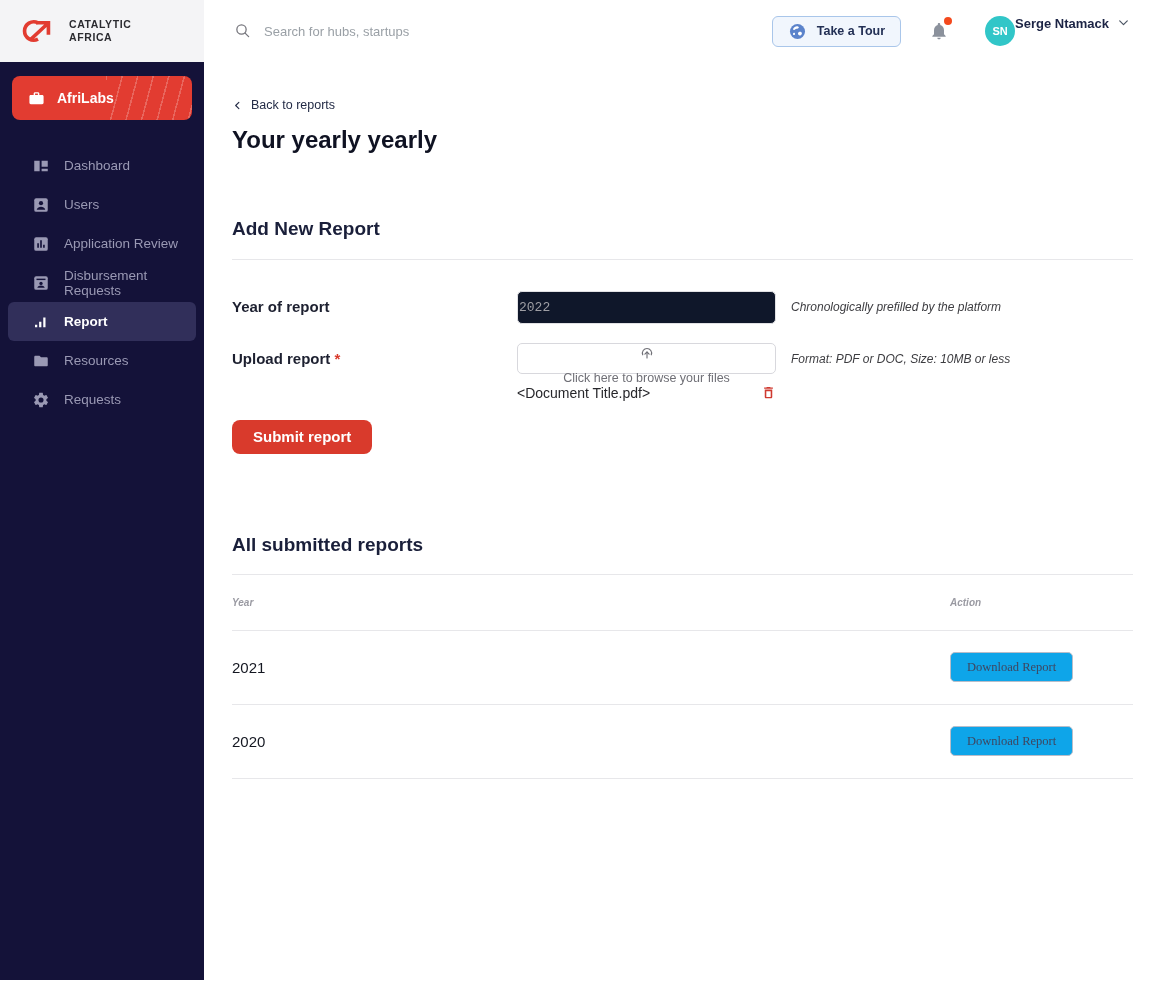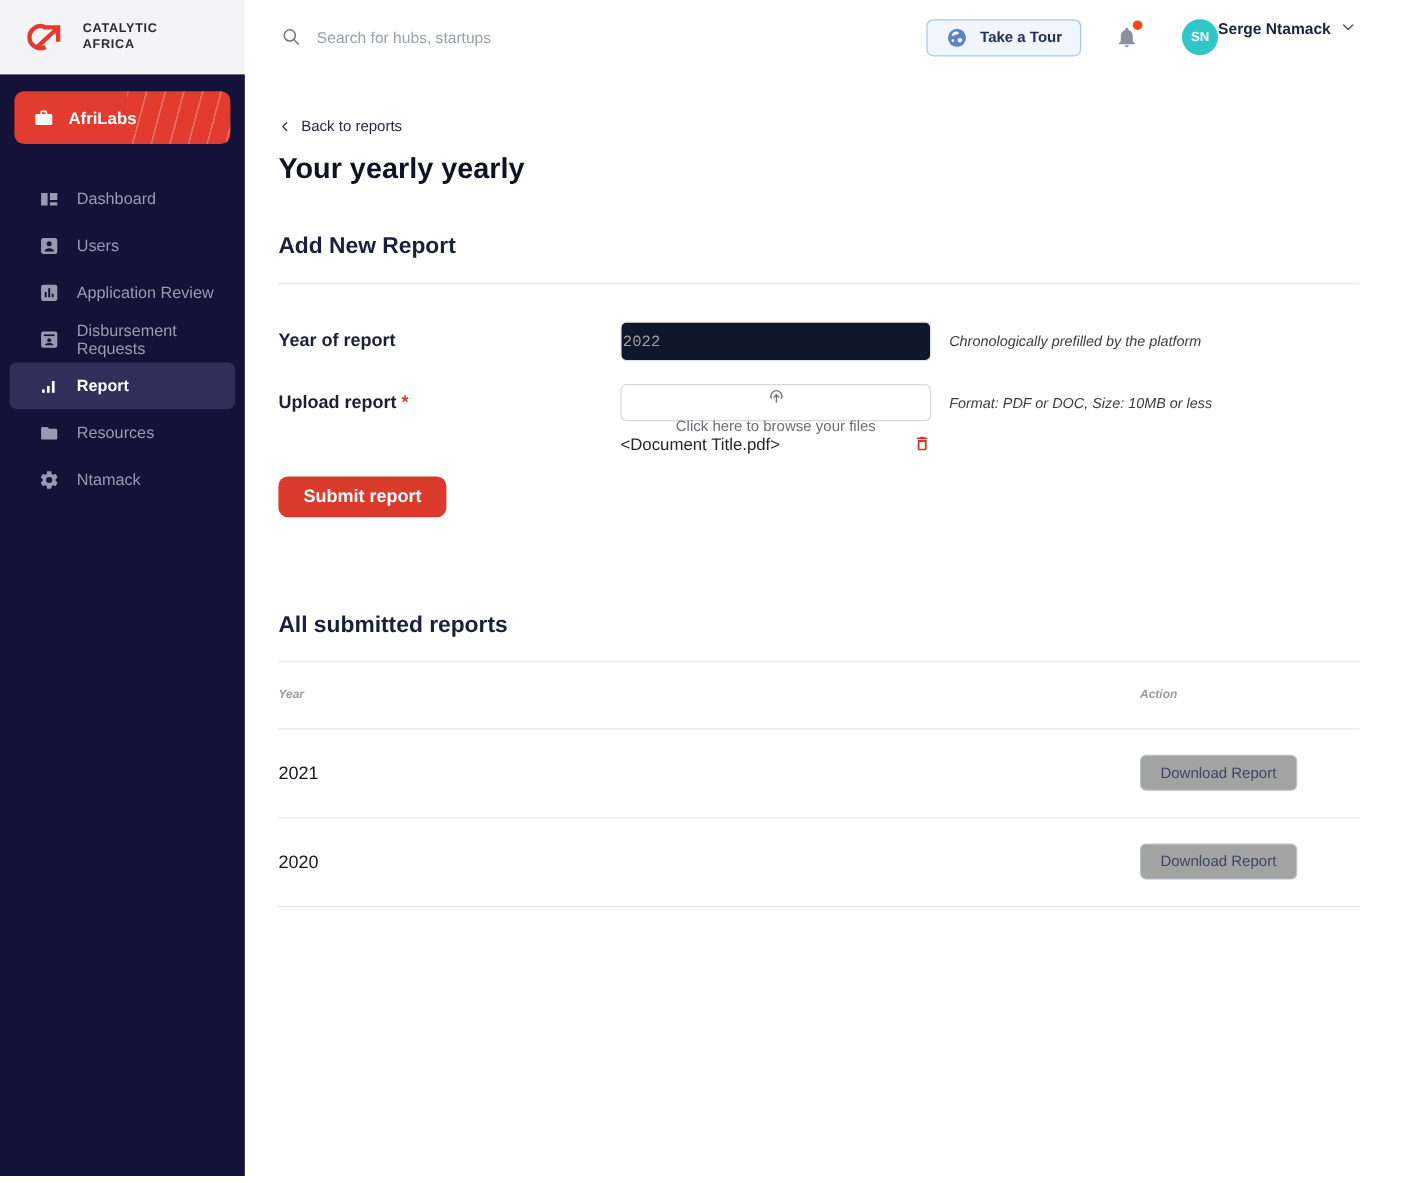--- a/index.html
+++ b/index.html
@@ -43,21 +43,21 @@
   .avatar{width:30px;height:30px;border-radius:50%;background:#31c6c8;color:#fff;font-size:11px;font-weight:700;display:flex;align-items:center;justify-content:center;}
   .user-name{font-size:13px;font-weight:700;color:#1b2344;}
   .user-wrap .chev{margin-left:8px;color:#4b5563;display:flex;}
 
   
   .main{position:absolute;left:204px;top:62px;width:964px;height:924px;padding:0 35px 0 28px;}
   .back-link{margin-top:36px;display:inline-flex;align-items:center;gap:8px;font-size:12.5px;color:#232b46;cursor:pointer;}
   .page-title{margin-top:11px;font-size:24px;font-weight:700;color:#0f1222;}
   .section-heading{font-size:19px;font-weight:700;color:#1a1f3a;}
   .hr{height:1px;background:var(--divider);width:100%;}
-  .add-heading{margin-top:40px;}
+  .add-heading{margin-top:64px;}
   .hr-1{margin-top:19px;}
 
   .form-row{display:flex;align-items:flex-start;}
   .row-year{margin-top:31px;}
   .row-upload{margin-top:19px;}
   .f-label{width:285px;font-size:15px;font-weight:700;color:#1d2030;padding-top:7px;}
   .f-label .req{color:#d93a2c;}
   .year-input{width:259px;height:33px;background:#0f172a;border:1px solid #e1e1e4;border-radius:5px;color:#9e9ea4;font-size:13px;padding:0 1px;font-family:Liberation Mono, monospace;}
   .upload-box{width:259px;height:31px;background:#fff;border:1px solid #d8d8dd;border-radius:5px;display:flex;align-items:center;gap:11px;padding:0 11px;color:#6f6f76;font-size:12.5px;cursor:pointer;flex-direction:column;}
   .f-hint{margin-left:15px;font-size:12px;font-style:italic;color:#3c3c40;padding-top:9px;}
@@ -66,21 +66,21 @@
   .trash{cursor:pointer;display:flex;}
   .submit-btn{margin-top:19px;background:var(--red);color:#fff;border:none;border-radius:8px;height:34px;padding:0 21px;font-size:15px;font-weight:700;cursor:pointer;font-family:"Liberation Sans",sans-serif;}
 
   .submitted-heading{margin-top:80px;}
   .hr-2{margin-top:18px;}
   .thead-row{display:flex;align-items:center;height:55px;}
   .th{font-size:10px;font-weight:700;color:var(--gray-text);font-style:italic;}
   .th-year{width:718px;}
   .report-row{display:flex;align-items:center;height:73px;}
   .cell-year{width:718px;font-size:15px;color:#141721;}
-  .dl-btn{border:1px solid #b8bdc9;background:#a3a3a3;border-radius:5px;height:30px;padding:0 16px;font-size:12.5px;color:#3f4660;cursor:pointer;font-family:Liberation Sans, sans-serif;}
+  .dl-btn{border:1px solid #b8bdc9;background:#0ea5e9;border-radius:5px;height:30px;padding:0 16px;font-size:12.5px;color:#3f4660;cursor:pointer;font-family:Liberation Serif, serif;}
 </style>
 </head>
 <body>
 
 <div class="logo-block">
   <span style="display:flex;">
     <svg width="44" height="32" viewBox="0 0 46 32">
       <path d="M23 7.5 A 9.6 9.6 0 1 0 23 24.5" fill="none" stroke="#e23c31" stroke-width="3.8"></path>
       <path d="M21 5.5 v3.8 h8.4 L14.5 23.1 l2.7 2.7 L32 11.9 V20 h3.8 V5.5 z" fill="#e23c31"></path>
     </svg>
@@ -200,21 +200,21 @@
       </span>
       <span>Resources</span>
     </li>
     <li class="nav-item">
       <span style="display:flex;">
         <svg width="18" height="18" viewBox="0 0 24 24">
             <path fill="currentColor" d="M19.14 12.94c.04-.3.06-.61.06-.94 0-.32-.02-.64-.07-.94l2.03-1.58c.18-.14.23-.41.12-.61l-1.92-3.32c-.12-.22-.37-.29-.59-.22l-2.39.96c-.5-.38-1.03-.7-1.62-.94l-.36-2.54c-.04-.24-.24-.41-.48-.41h-3.84c-.24 0-.43.17-.47.41l-.36 2.54c-.59.24-1.13.57-1.62.94l-2.39-.96c-.22-.08-.47 0-.59.22L2.74 8.87c-.12.21-.08.47.12.61l2.03 1.58c-.05.3-.09.63-.09.94s.02.64.07.94l-2.03 1.58c-.18.14-.23.41-.12.61l1.92 3.32c.12.22.37.29.59.22l2.39-.96c.5.38 1.03.7 1.62.94l.36 2.54c.05.24.24.41.48.41h3.84c.24 0 .44-.17.47-.41l.36-2.54c.59-.24 1.13-.56 1.62-.94l2.39.96c.22.08.47 0 .59-.22l1.92-3.32c.12-.22.07-.47-.12-.61l-2.01-1.58z"></path>
             <circle cx="12" cy="12" r="3.4" fill="#141239"></circle>
           </svg>
       </span>
-      <span>Ntamack</span>
+      <span>Requests</span>
     </li>
   </ul>
 </div>
 
 <div class="main">
 
   <div class="back-link">
     <span style="display:flex;">
       <svg width="11" height="11" viewBox="0 0 24 24" fill="none" stroke="#232b46" stroke-width="2.4" stroke-linecap="round" stroke-linejoin="round">
           <path d="M15 5l-7 7 7 7"></path>

